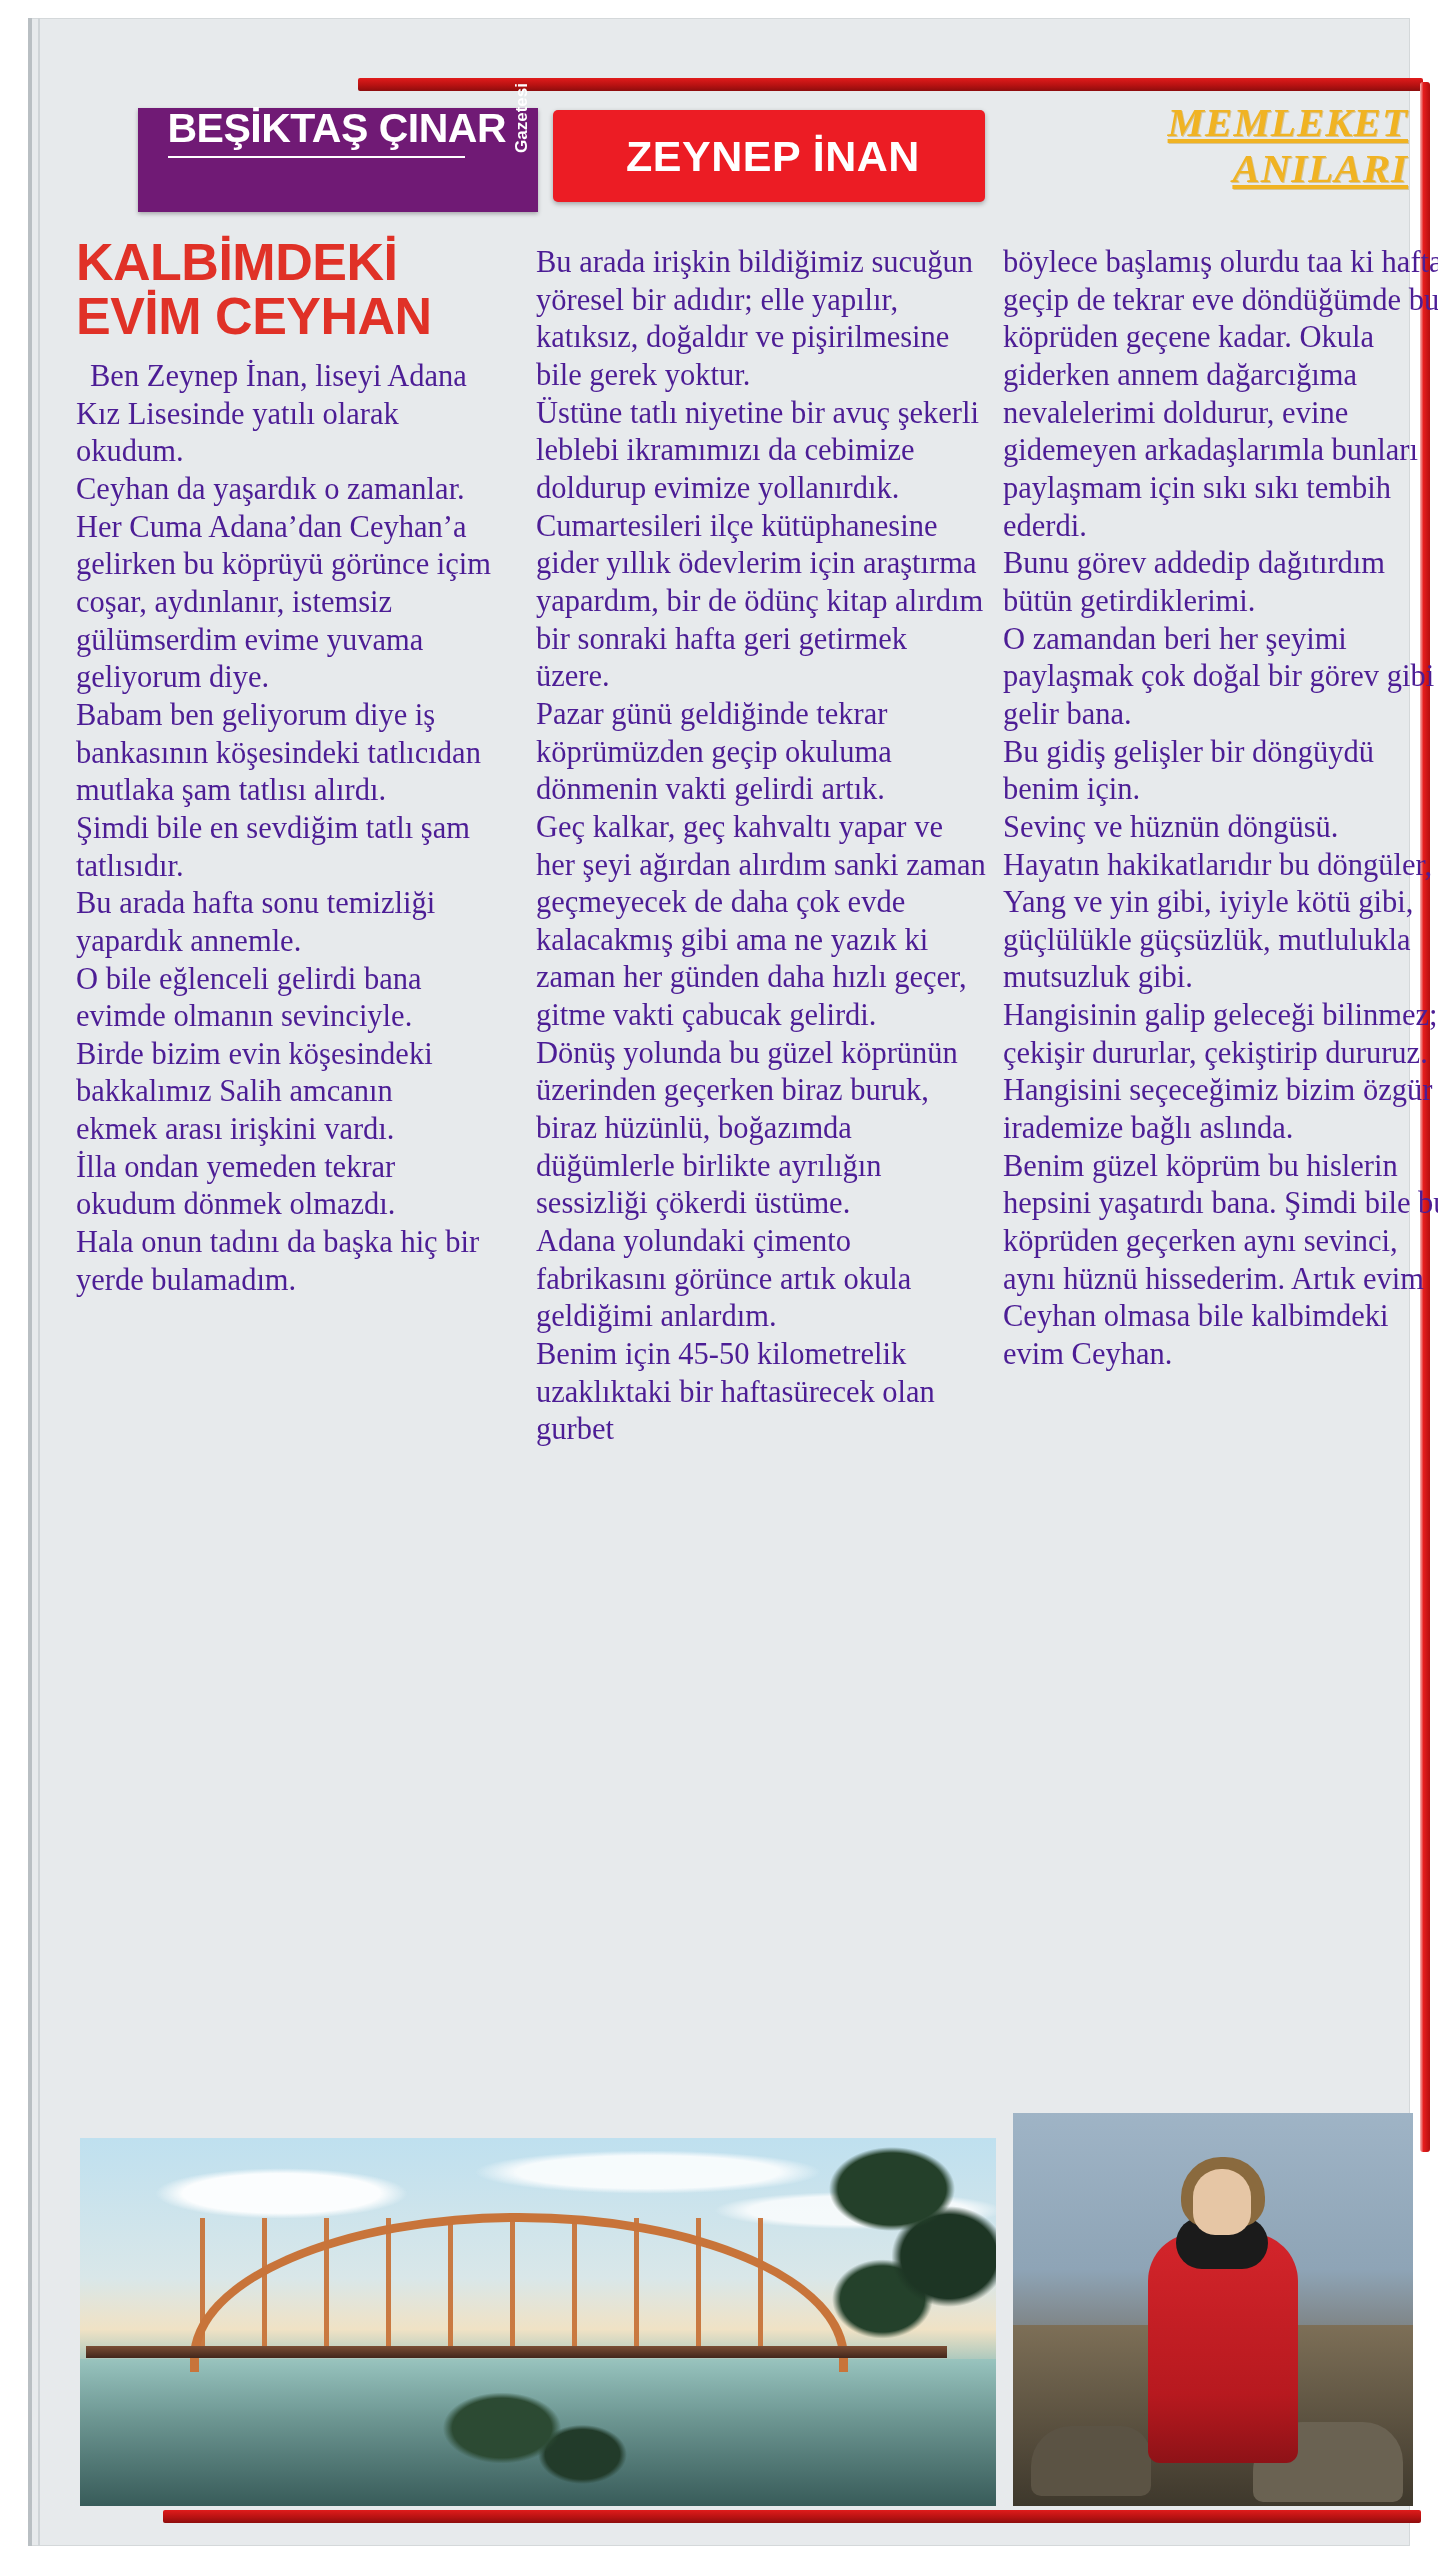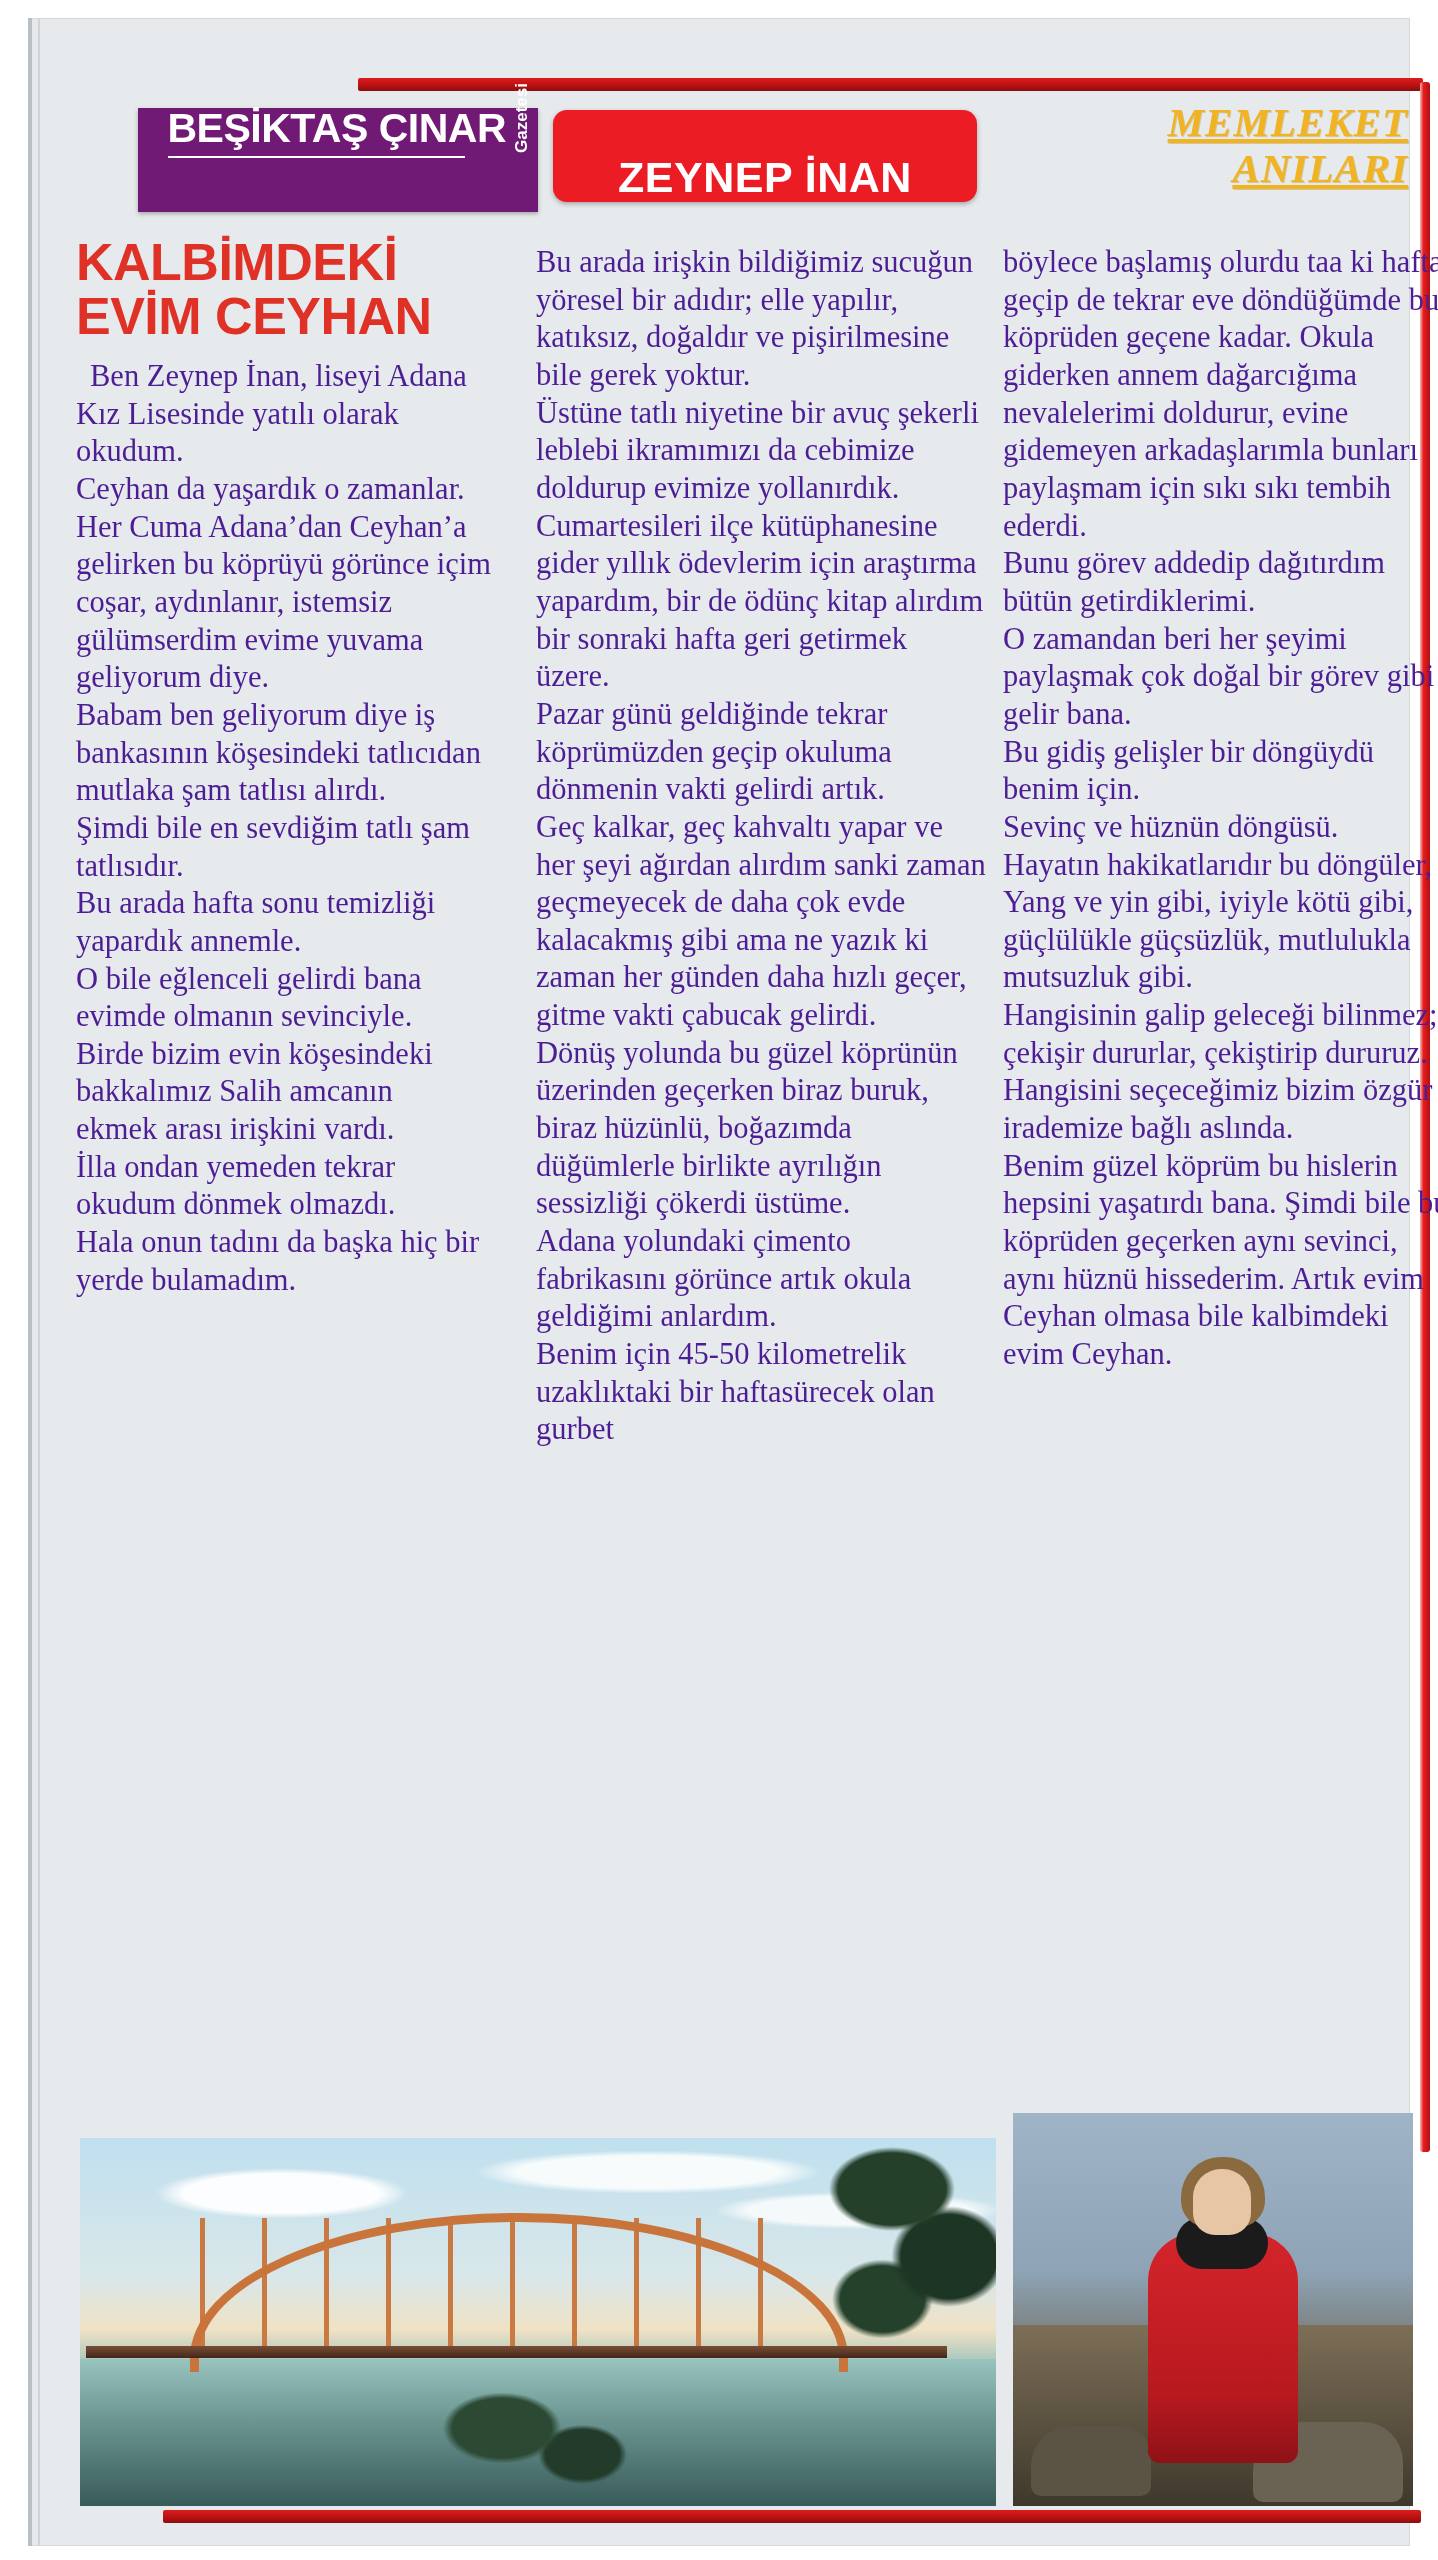--- a/index.html
+++ b/index.html
@@ -144,25 +144,26 @@
   }
 
   
   .author-plate {
     position: absolute;
     left: 525px;
     top: 92px;
     width: 424px;
     height: 92px;
     background: #ec1c24;
-    border-radius: 14px;
+    border-radius: 5px;
     display: flex;
-    align-items: flex-end;
+    align-items: center;
     justify-content: center;
     box-shadow: 0 2px 5px rgba(0,0,0,.3);
+    padding-left: 8px;
   }
   .author-plate .nm {
     color: #ffffff;
     font-family: "Liberation Sans", sans-serif;
     font-weight: bold;
     font-size: 43px;
     letter-spacing: 0.5px;
     white-space: nowrap;
   }
 

